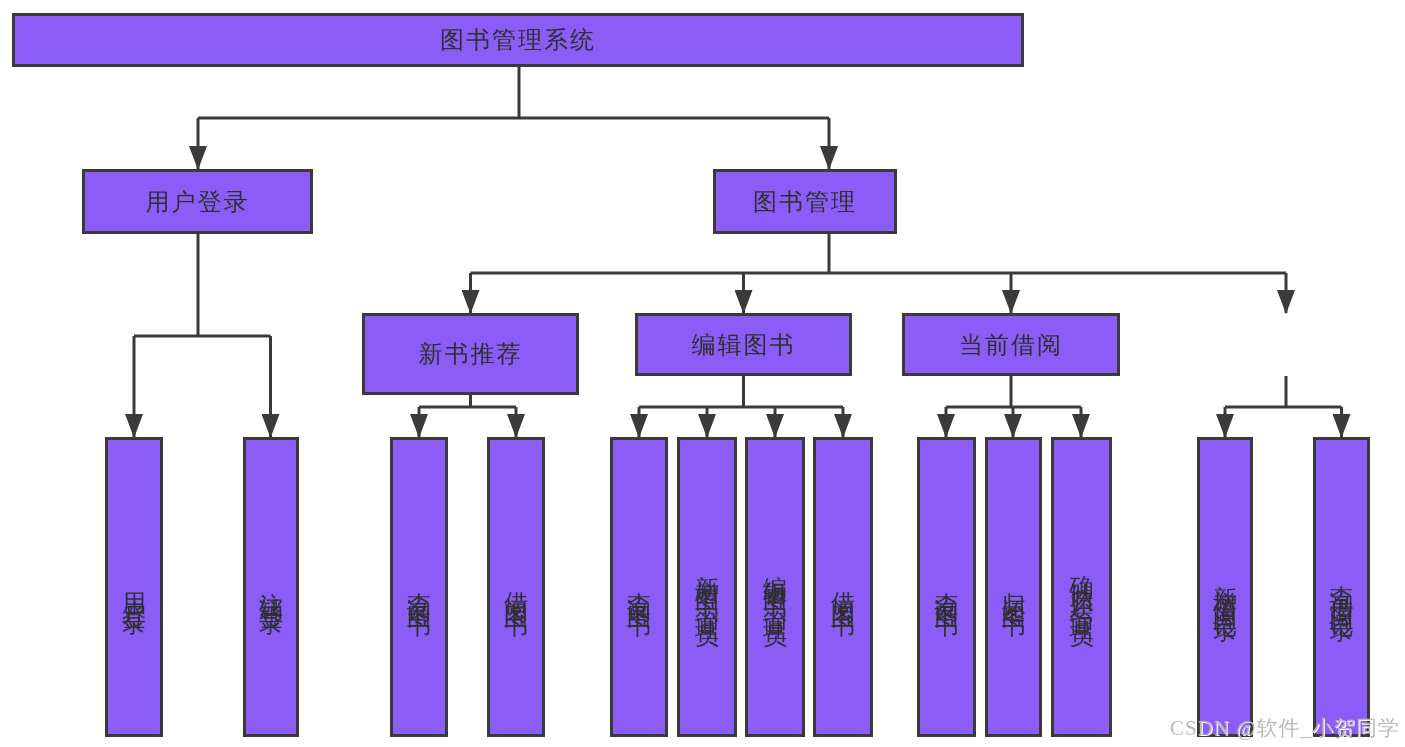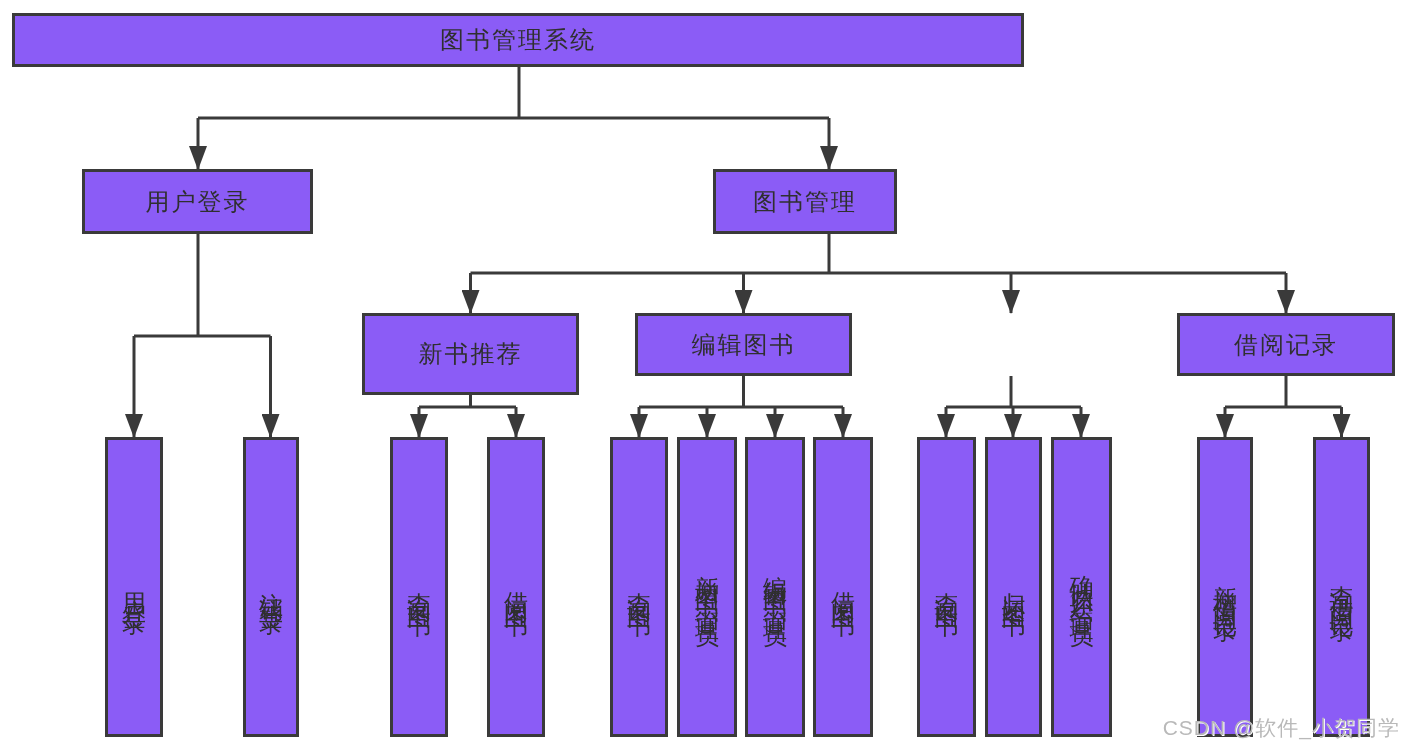--- a/index.html
+++ b/index.html
@@ -29,20 +29,21 @@
   }
   #watermark{
     position:absolute;
     right:5px;top:714px;
     font-size:21px;
     letter-spacing:1px;
     color:#b9b9b9;
     text-shadow:1px 1px 0 #ffffff;
     white-space:nowrap;
     z-index:5;
+    font-family:Liberation Serif, serif;
   }
 </style>
 </head>
 <body>
 
 <div id="canvas">
 
   <svg id="connector-layer" width="1405" height="747" viewBox="0 0 1405 747">
     <defs>
       <marker id="arw" viewBox="0 0 24 18" refX="23" refY="9" markerWidth="24" markerHeight="18" markerUnits="userSpaceOnUse" orient="auto">
@@ -79,21 +80,21 @@
     </g>
   </svg>
 
   <div class="box hbox" style="left:12px;top:13px;width:1012px;height:54px">图书管理系统</div>
 
   <div class="box hbox" style="left:82px;top:169px;width:231px;height:65px">用户登录</div>
   <div class="box hbox" style="left:713px;top:169px;width:184px;height:65px">图书管理</div>
 
   <div class="box hbox" style="left:362px;top:313px;width:217px;height:82px">新书推荐</div>
   <div class="box hbox" style="left:635px;top:313px;width:217px;height:63px">编辑图书</div>
-  <div class="box hbox" style="left:1177px;top:313px;width:218px;height:63px">借阅记录</div>
+  <div class="box hbox" style="left:902px;top:313px;width:218px;height:63px">当前借阅</div>
 
   <div class="box vbox" style="left:105px;top:437px;width:58px;height:300px">用户登录</div>
   <div class="box vbox" style="left:243px;top:437px;width:56px;height:300px">注销登录</div>
 
   <div class="box vbox" style="left:390px;top:437px;width:58px;height:300px">查询图书</div>
   <div class="box vbox" style="left:487px;top:437px;width:58px;height:300px">借阅图书</div>
 
   <div class="box vbox" style="left:610px;top:437px;width:58px;height:300px">查询图书</div>
   <div class="box vbox" style="left:677px;top:437px;width:60px;height:300px">新增图书（管理员）</div>
   <div class="box vbox" style="left:745px;top:437px;width:60px;height:300px">编辑图书（管理员）</div>

